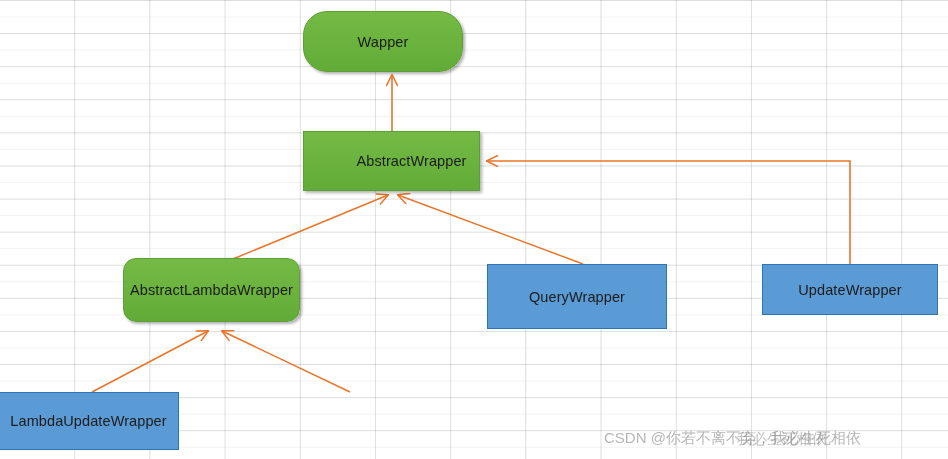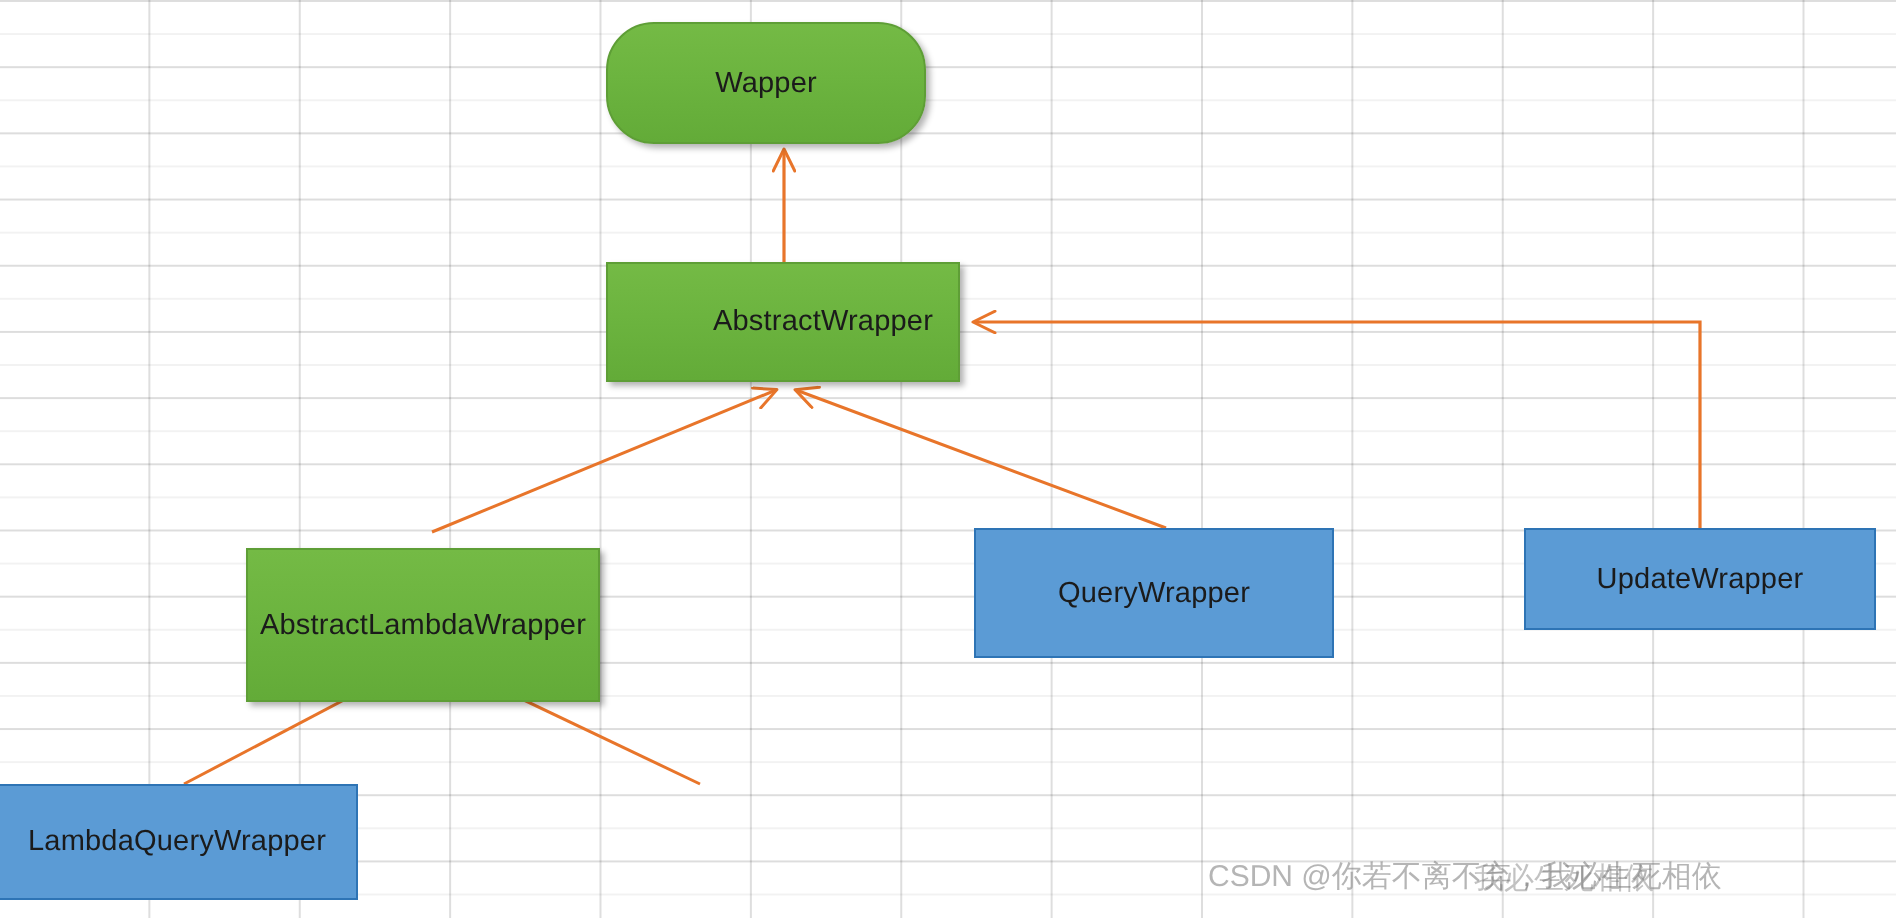--- a/index.html
+++ b/index.html
@@ -106,34 +106,34 @@
   </svg>
 
   <div class="node green" style="left: 303px; top: 11px; width: 160px; height: 61px; border-radius: 24px;">
       <span>Wapper</span>
     </div>
 
   <div class="node green" style="left: 303px; top: 131px; width: 177px; height: 60px; padding-left: 40px;">
       <span>AbstractWrapper</span>
     </div>
 
-  <div class="node green" style="left: 123px; top: 274px; width: 177px; height: 77px;">
+  <div class="node green" style="left: 123px; top: 258px; width: 177px; height: 64px; border-radius: 13px;">
       <span>AbstractLambdaWrapper</span>
     </div>
 
   <div class="node blue" style="left: 487px; top: 264px; width: 180px; height: 65px;">
       <span>QueryWrapper</span>
     </div>
 
   <div class="node blue" style="left: 762px; top: 264px; width: 176px; height: 51px;">
       <span>UpdateWrapper</span>
     </div>
 
   <div class="node blue" style="left: -2px; top: 392px; width: 181px; height: 58px;">
-      <span>LambdaQueryWrapper</span>
+      <span>LambdaUpdateWrapper</span>
     </div>
 
 
   <div id="watermark" style="left: 604px; top: 429px;">
     <span>CSDN @你若不离不弃，我必生死相依</span>
     <span class="dup">我必生死相依</span>
   </div>
 
 </div>
 

